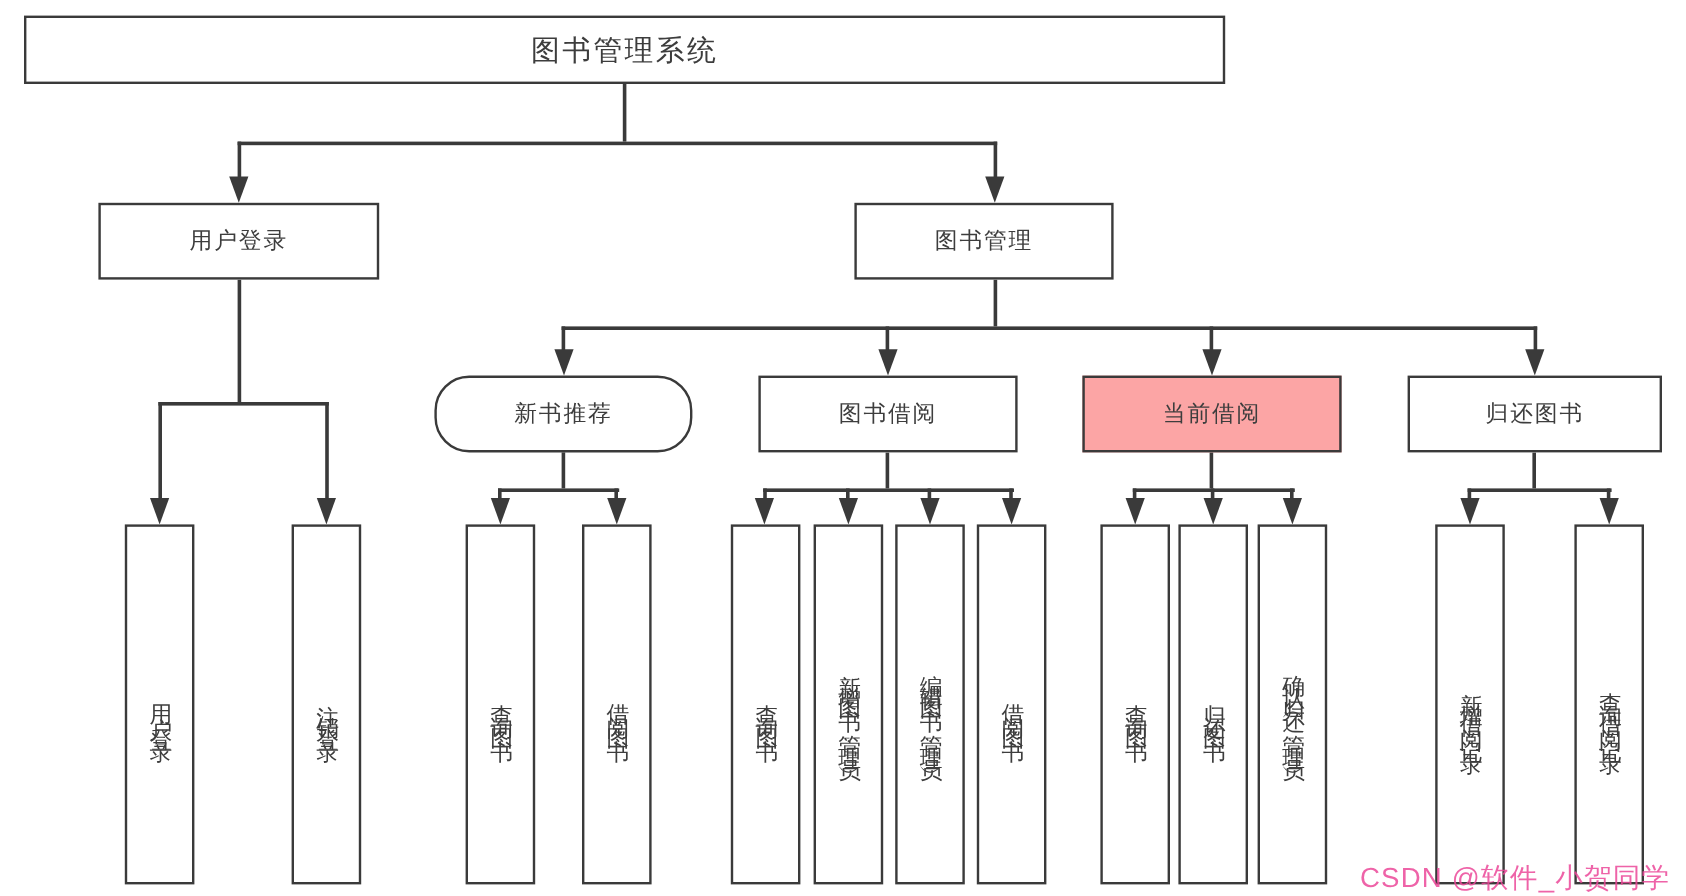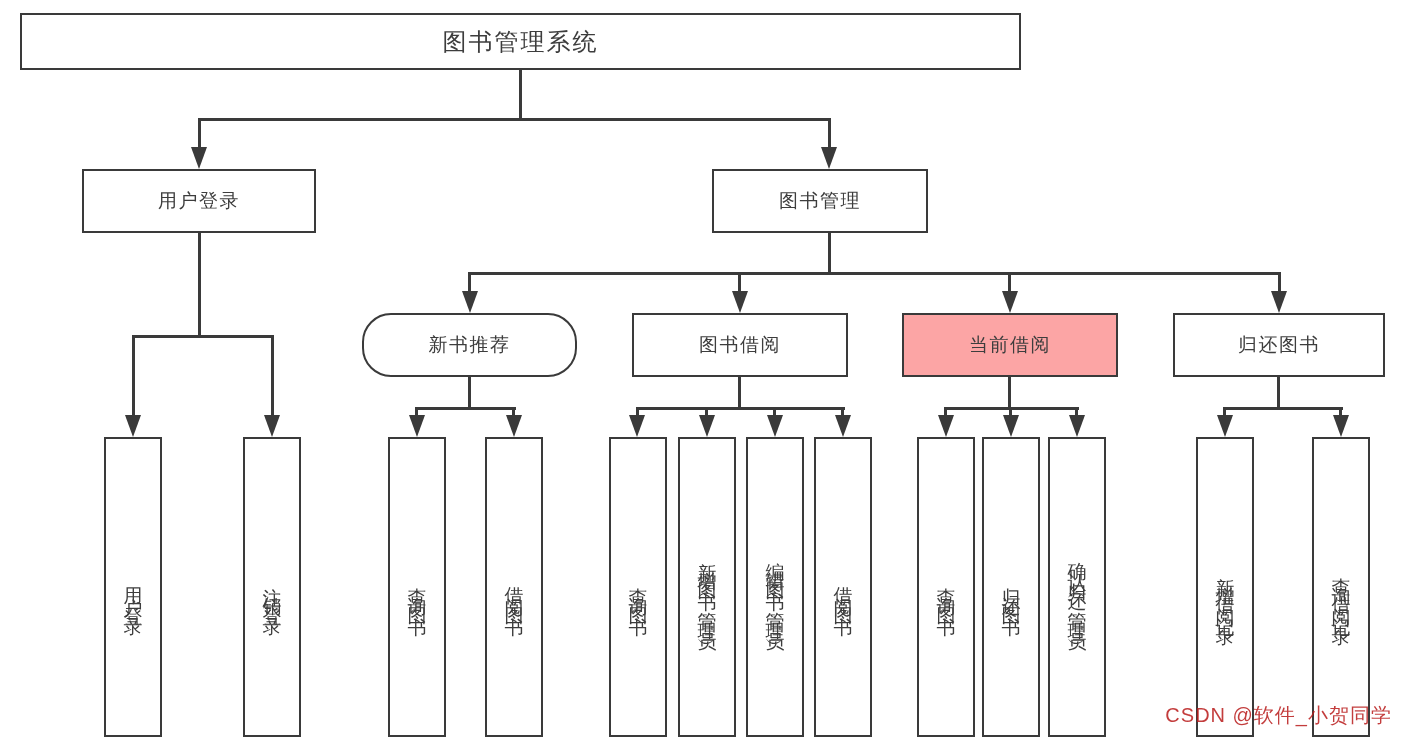--- a/index.html
+++ b/index.html
@@ -39,23 +39,23 @@
     position: absolute;
     width: 0;
     height: 0;
     border-left: 8px solid transparent;
     border-right: 8px solid transparent;
     border-top: 22px solid #3a3a3a;
   }
   .watermark {
     position: absolute;
     right: 13px;
-    bottom: 18px;
-    font-size: 20px;
-    color: #b91c1c;
+    bottom: 0;
+    font-size: 23px;
+    color: #ec4899;
     opacity: 0.85;
     letter-spacing: 1px;
   }
 </style>
 </head>
 <body>
 
 <div class="stage">
   <div id="layer-connectors">
       <div class="cline" style="left: 519px; top: 70px; width: 3px; height: 48px; background: rgb(58, 58, 58);"></div>

